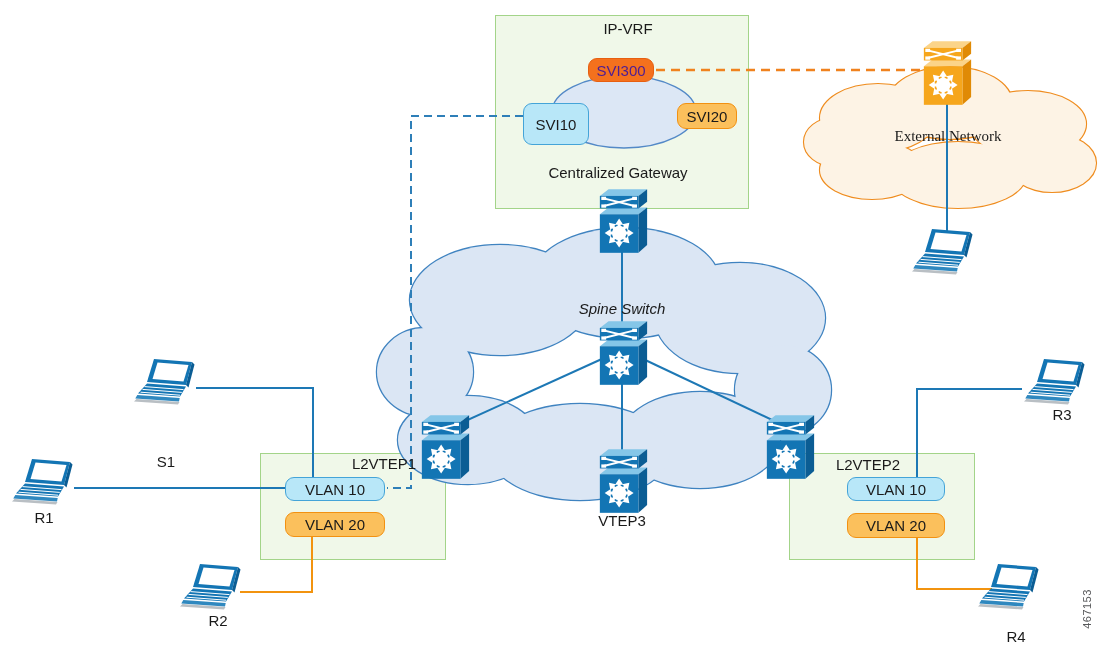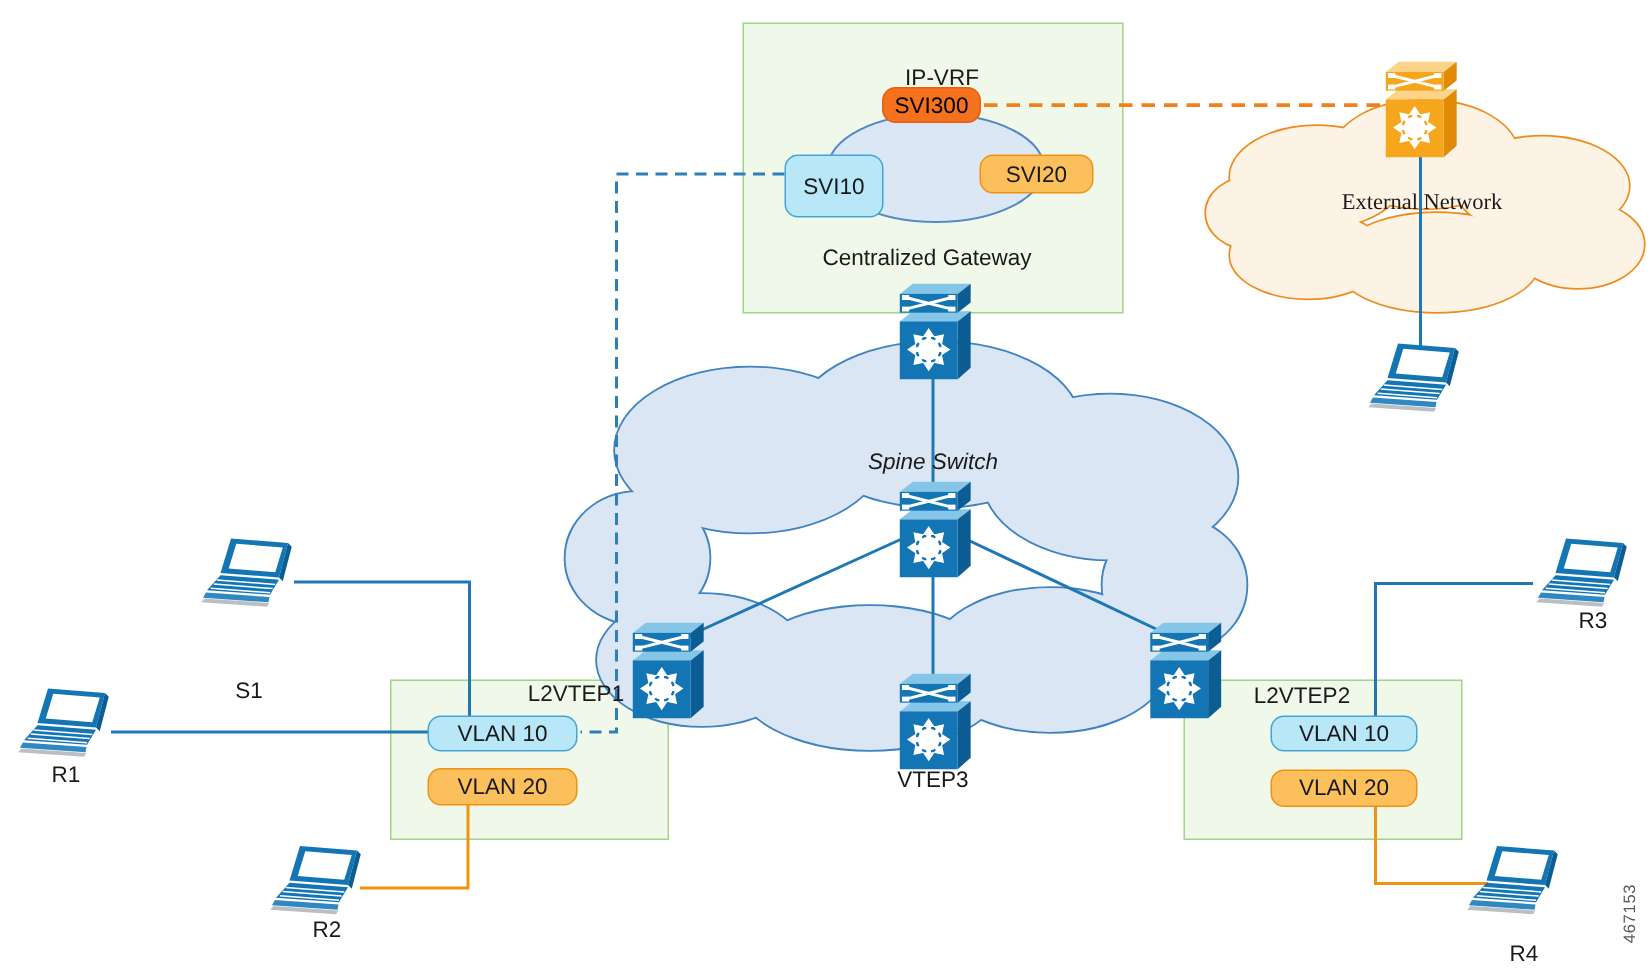--- a/index.html
+++ b/index.html
@@ -9,21 +9,21 @@
   }
   .layer{position:absolute;left:0;top:0;}
   .box{position:absolute;border:1.5px solid #a3d489;background:#f0f8e9;z-index:1;}
   .svg-layer{z-index:2;}
   .label{position:absolute;z-index:3;white-space:nowrap;font-size:15px;
     transform:translate(-50%,-50%);}
   .chip{position:absolute;z-index:3;font-size:15px;text-align:center;
     border-radius:9px;box-sizing:border-box;display:flex;align-items:center;justify-content:center;}
   .chip.cyan{background:#b8e7f8;border:1.5px solid #44a4d8;}
   .chip.amber{background:#fbc05c;border:1.5px solid #f29111;}
-  .chip.vivid{background:#f4711d;border:1.5px solid #e75f10;color:#000000;}
+  .chip.vivid{background:#f4711d;border:1.5px solid #e75f10;color:#4c1d95;}
   .icon{position:absolute;z-index:4;}
   .fig-num{position:absolute;z-index:3;font-size:11px;color:#58595b;letter-spacing:.5px;
     transform:translate(-50%,-50%) rotate(-90deg);white-space:nowrap;}
 </style>
 </head>
 <body>
 
 <div class="stage">
 
   <svg width="0" height="0" style="position:absolute" xmlns="http://www.w3.org/2000/svg" xmlns:xlink="http://www.w3.org/1999/xlink" aria-hidden="true">
@@ -163,37 +163,37 @@
 
     <g fill="none" stroke="#f2930f" stroke-width="2">
       <path d="M312,535 L312,592 L240,592"></path>
       <path d="M917,536 L917,589 L992,589"></path>
     </g>
 
     <path d="M523,116 L411,116 L411,488 L387,488" fill="none" stroke="#2e7fb8" stroke-width="2" stroke-dasharray="8 5"></path>
     <path d="M656,70 L926,70" fill="none" stroke="#f0821e" stroke-width="2.5" stroke-dasharray="9 6"></path>
   </svg>
 
-  <div class="label" style="left:628px;top:52px;text-align:center;">IP-VRF</div>
+  <div class="label" style="left:628px;top:28px;text-align:center;">IP-VRF</div>
   <div class="label" style="left:618px;top:172px;">Centralized Gateway</div>
   <div class="label" style="left:622px;top:308px;font-style:italic;">Spine Switch</div>
   <div class="label" style="left:622px;top:520px;">VTEP3</div>
   <div class="label" style="left:948px;top:136px;font-family:Liberation Serif, serif;">External Network</div>
   <div class="label" style="left:384px;top:463px;">L2VTEP1</div>
   <div class="label" style="left:830px;top:464px;margin-left:38px;">L2VTEP2</div>
   <div class="label" style="left:166px;top:417px;margin-top:44px;">S1</div>
   <div class="label" style="left:44px;top:517px;">R1</div>
   <div class="label" style="left:218px;top:620px;">R2</div>
   <div class="label" style="left:1062px;top:414px;">R3</div>
   <div class="label" style="left:1016px;top:636px;">R4</div>
   <div class="fig-num" style="left:1087px;top:609px;">467153</div>
 
   <div class="chip vivid" style="left:588px;top:58px;width:66px;height:24px;">SVI300</div>
   <div class="chip cyan" style="left:523px;top:103px;width:66px;height:42px;">SVI10</div>
-  <div class="chip amber" style="left:653px;top:103px;width:76px;height:26px;">SVI20</div>
+  <div class="chip amber" style="left:677px;top:103px;width:60px;height:26px;">SVI20</div>
   <div class="chip cyan" style="left:285px;top:477px;width:100px;height:24px;">VLAN 10</div>
   <div class="chip amber" style="left:285px;top:512px;width:100px;height:25px;">VLAN 20</div>
   <div class="chip cyan" style="left:847px;top:477px;width:98px;height:24px;">VLAN 10</div>
   <div class="chip amber" style="left:847px;top:513px;width:98px;height:25px;">VLAN 20</div>
 
   <div class="icon" style="left:596px;top:188px;">
     <svg width="54" height="66" viewBox="0 0 56 68" xmlns="http://www.w3.org/2000/svg" xmlns:xlink="http://www.w3.org/1999/xlink">
         <use href="#sym-l3switch-blue" xlink:href="#sym-l3switch-blue"></use>
       </svg>
   </div>

